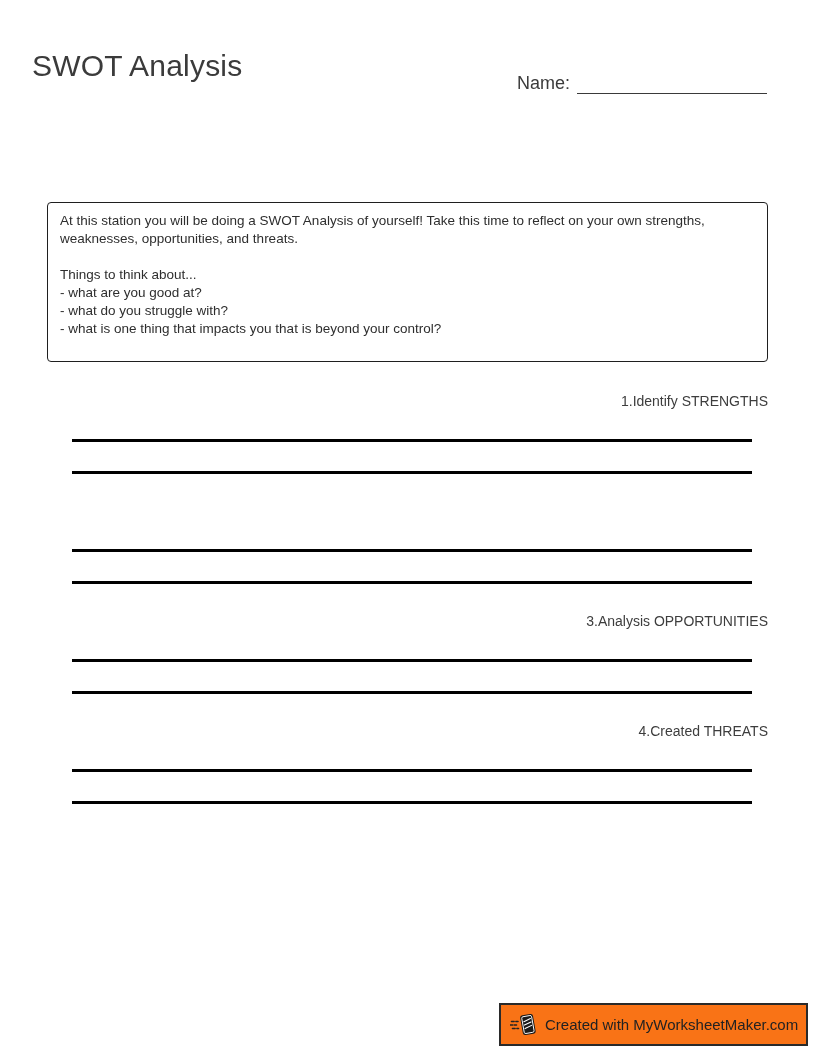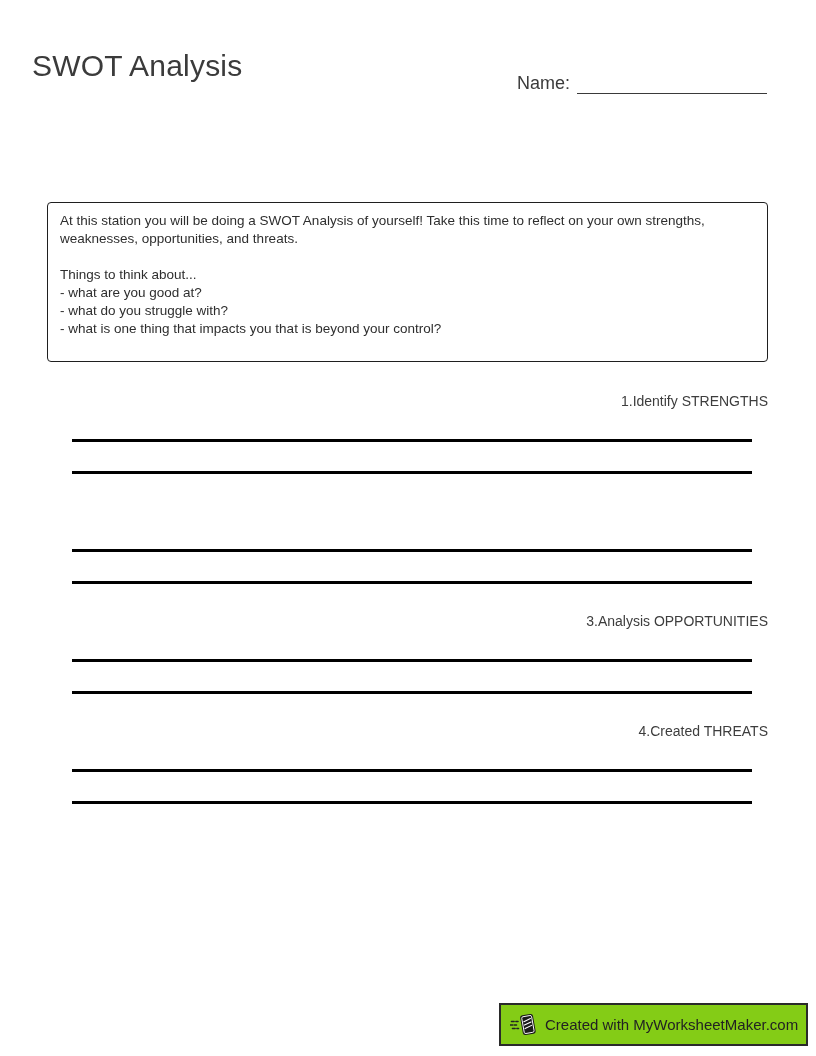--- a/index.html
+++ b/index.html
@@ -96,21 +96,21 @@
 
   
   .footer-badge {
     position: absolute;
     left: 499px;
     top: 1003px;
     width: 309px;
     height: 43px;
     box-sizing: border-box;
     border: 2px solid #2a2a2a;
-    background: #84cc16;
+    background: #f97316;
     display: flex;
     align-items: center;
     padding: 0 18px 0 9px;
   }
   .footer-badge .icon {
     width: 28px;
     height: 28px;
     flex: 0 0 auto;
     margin-right: 7px;
   }

